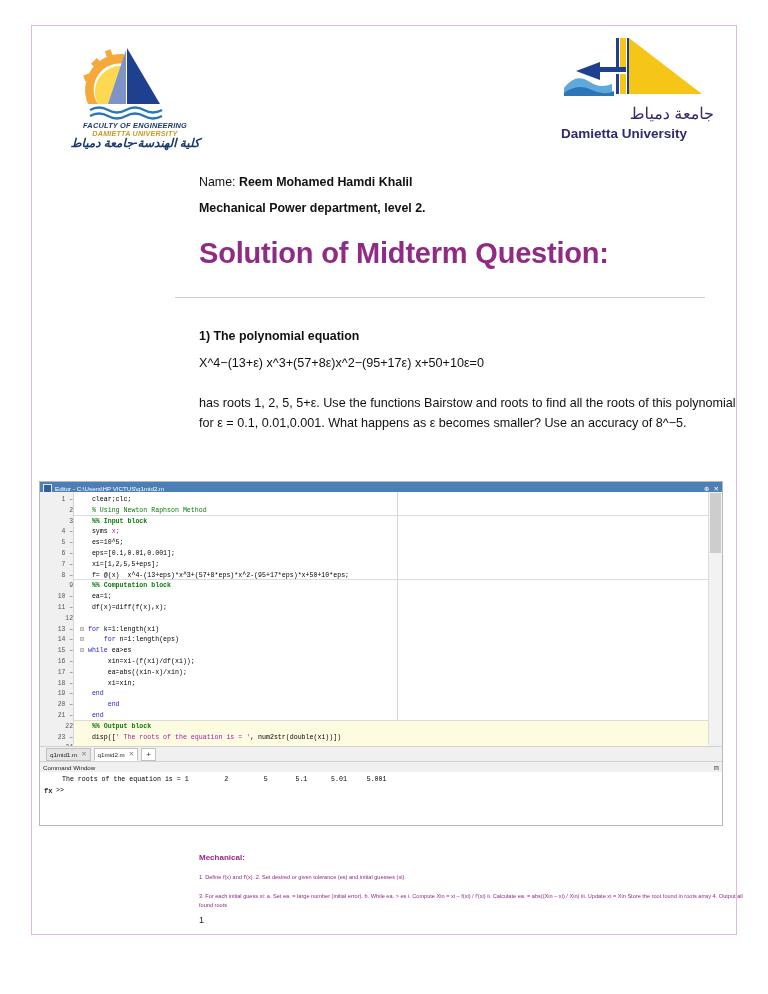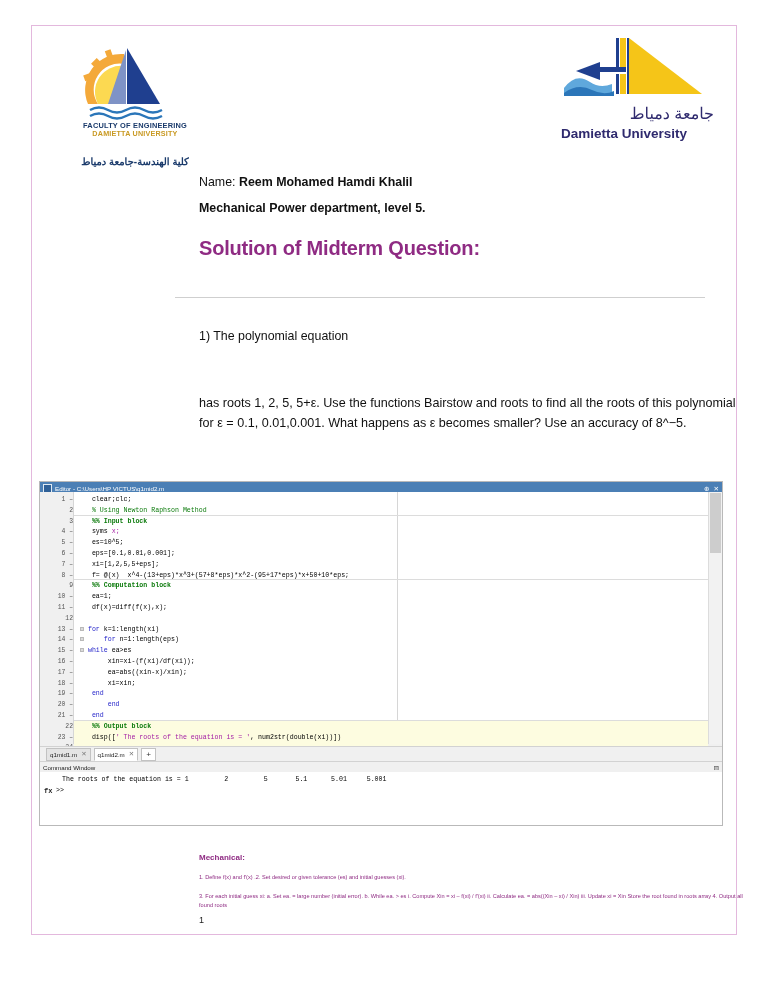--- a/index.html
+++ b/index.html
@@ -11,39 +11,39 @@
   .page{
     position:absolute;left:31px;top:25px;width:706px;height:910px;
     border:1px solid #e3b8dd;box-sizing:border-box;background:#fff;
   }
   
   .hdr{position:absolute;left:0;top:0;width:100%;height:115px;}
   .logo-left{position:absolute;left:28px;top:8px;width:150px;height:112px;}
   .logo-left .circle{
     position:absolute;left:8px;top:0;width:118px;height:92px;overflow:hidden;
   }
-  .ll-text{position:absolute;left:0;top:88px;width:150px;text-align:center;line-height:1.05;}
+  .ll-text{position:absolute;left:0;top:88px;width:150px;text-align:center;line-height:1.05;font-style:italic;}
   .ll-text .l1{font-size:7.4px;font-weight:bold;color:#1a3a6b;letter-spacing:.2px;}
   .ll-text .l2{font-size:7.2px;font-weight:bold;color:#c99a24;letter-spacing:.2px;}
-  .ll-text .l3{font-size:10px;font-weight:bold;color:#1a3a6b;direction:rtl;margin-top:20px;}
+  .ll-text .l3{font-size:12px;font-weight:bold;color:#1a3a6b;direction:rtl;}
   .logo-right{position:absolute;right:22px;top:10px;width:180px;height:110px;}
   .lr-ar{position:absolute;left:0;top:68px;width:180px;text-align:right;
          font-size:16px;font-weight:normal;color:#2f2a6e;direction:rtl;}
   .lr-en{position:absolute;left:0;top:90px;width:180px;text-align:center;
          font-size:13.5px;font-weight:bold;color:#2f2a6e;}
   
   .txt{position:absolute;font-family:"Liberation Sans",sans-serif;color:#111;margin-left:24px;}
   .name-line{left:143px;top:149px;font-size:12.4px;font-weight:bold;}
   .name-line .lbl{font-weight:normal;}
   .dept-line{left:143px;top:175px;font-size:12.4px;font-weight:bold;}
-  .title{left:143px;top:211px;font-size:20px;font-weight:bold;color:#8f2b83;letter-spacing:-.2px;}
+  .title{left:143px;top:211px;font-size:29px;font-weight:bold;color:#8f2b83;letter-spacing:-.2px;}
   .hr{position:absolute;background:#cfcfcf;height:1px;}
   .hr1{left:143px;top:271px;width:530px;}
   .hr2{left:143px;top:455px;width:530px;}
-  .q-head{left:143px;top:303px;font-size:12.4px;font-weight:normal;}
+  .q-head{left:143px;top:303px;font-size:12.4px;font-weight:bold;}
   .q-eq{left:143px;top:330px;font-size:12.6px;}
   .q-body{left:143px;top:367px;width:540px;font-size:12.6px;line-height:20px;}
   
   .mw{position:absolute;left:7px;top:455px;width:684px;height:345px;
       background:#f0f0f0;border:1px solid #b9b9b9;box-sizing:border-box;
       font-family:"Liberation Mono",monospace;}
   .mw-title{height:10px;background:#4b7fb5;color:#fff;font-size:6.2px;
     font-family:"Liberation Sans",sans-serif;padding:1px 3px 0 3px;
     display:flex;align-items:center;gap:3px;line-height:9px;}
   .mw-title .ic{width:7px;height:7px;background:#2f6097;border:1px solid #dfe9f2;flex:none;}
@@ -139,27 +139,28 @@
       <div class="lr-ar">جامعة دمياط</div>
       <div class="lr-en">Damietta University</div>
     </div>
   </div>
 
   <div class="txt name-line">
     <span class="lbl">Name:</span>
     <span>Reem Mohamed Hamdi Khalil</span>
   </div>
 
-  <div class="txt dept-line">Mechanical Power department, level 5.</div>
+  <div class="txt dept-line">Mechanical Power department, level 2.</div>
 
   <div class="txt title">Solution of Midterm Question:</div>
 
   <div class="hr hr1"></div>
 
   <div class="txt q-head">1) The polynomial equation</div>
+  <div class="txt q-eq">X^4−(13+ε) x^3+(57+8ε)x^2−(95+17ε) x+50+10ε=0</div>
   <div class="txt q-body">has roots 1, 2, 5, 5+ε. Use the functions Bairstow and roots to find all the roots of this polynomial for ε = 0.1, 0.01,0.001. What happens as ε becomes smaller? Use an accuracy of 8^−5.</div>
 
   <div class="hr hr2"></div>
 
   <div class="mw">
 
     <div class="mw-title">
       <span class="ic"></span>
       <span>Editor - C:\Users\HP VICTUS\q1mid2.m</span>
       <span class="sp">

